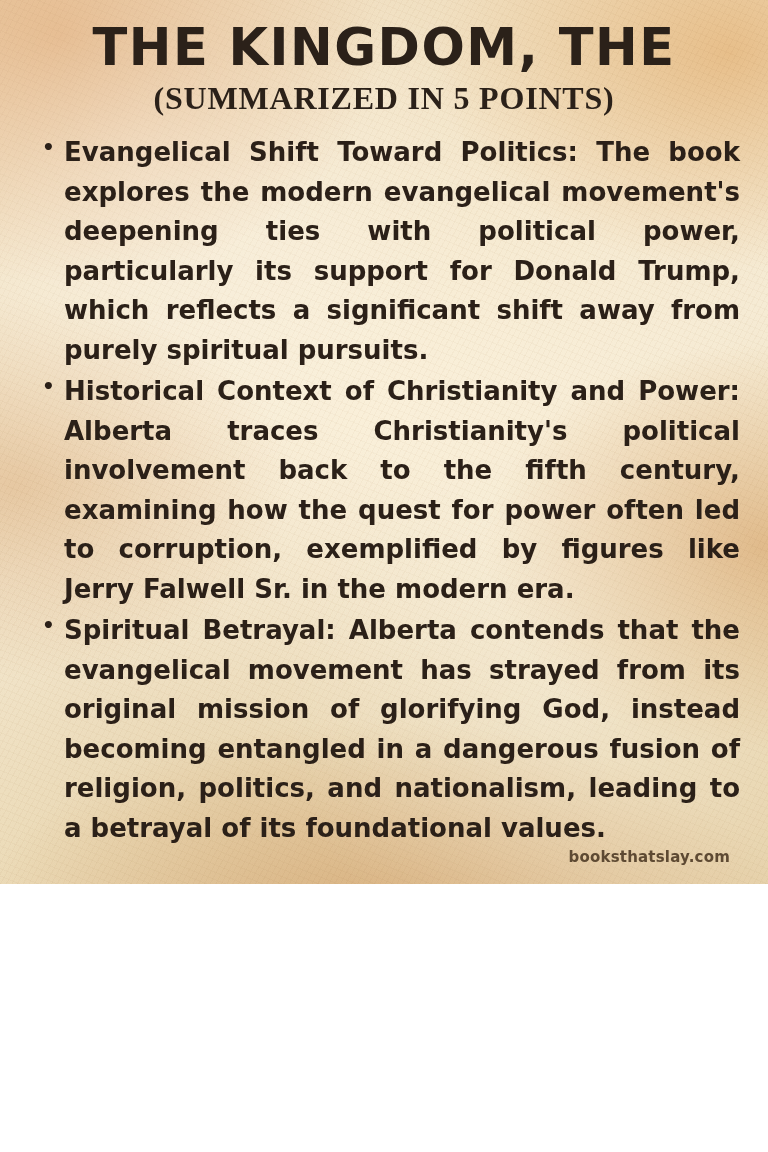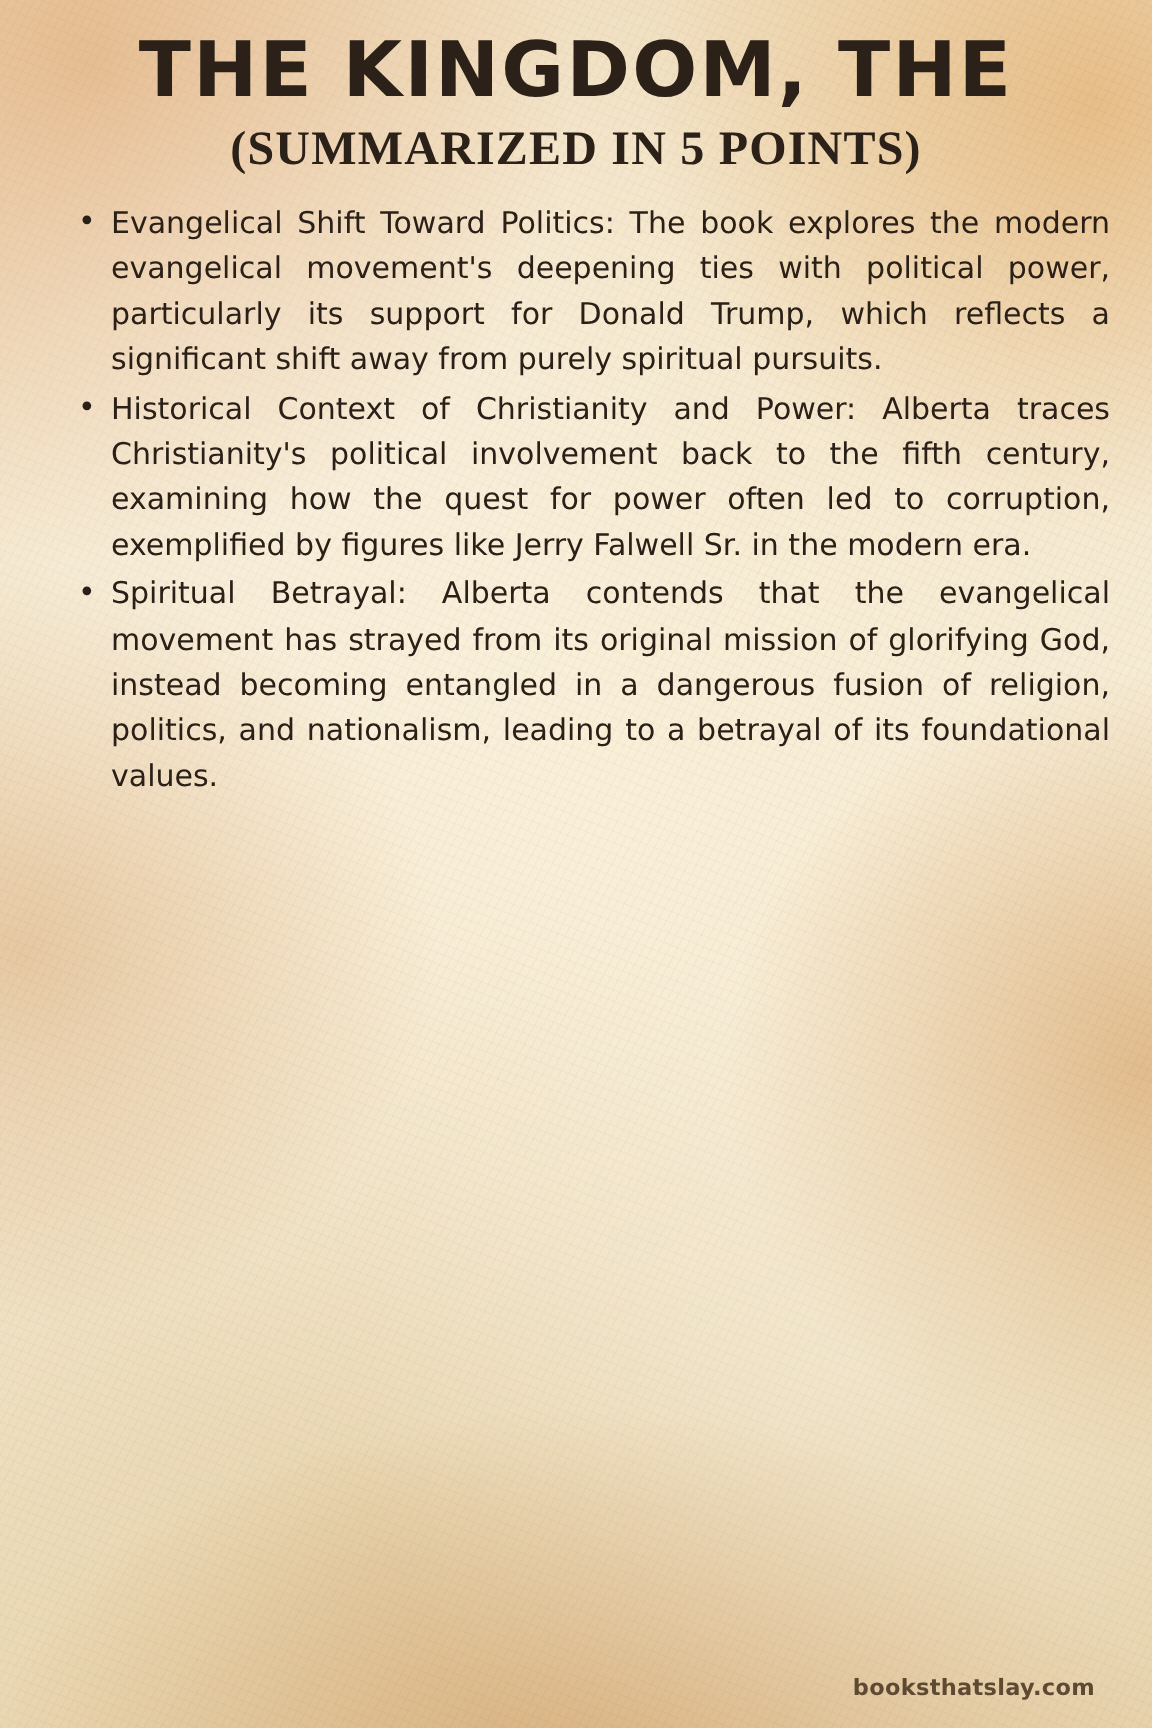--- a/index.html
+++ b/index.html
@@ -8,21 +8,21 @@
   }
   body {
     width: 768px;
     height: 1152px;
     font-family: "DejaVu Sans", sans-serif;
     overflow: hidden;
   }
   #page {
     position: relative;
     width: 768px;
-    height: 1152px;
+    height: 884px;
     box-sizing: border-box;
     background:
       radial-gradient(ellipse 60% 40% at 8% 4%, rgba(214,140,74,0.55), rgba(214,140,74,0) 70%),
       radial-gradient(ellipse 55% 35% at 95% 6%, rgba(222,160,88,0.55), rgba(222,160,88,0) 70%),
       radial-gradient(ellipse 50% 30% at 2% 55%, rgba(208,150,92,0.40), rgba(208,150,92,0) 72%),
       radial-gradient(ellipse 50% 32% at 99% 62%, rgba(205,138,70,0.45), rgba(205,138,70,0) 72%),
       radial-gradient(ellipse 70% 30% at 50% 104%, rgba(198,132,66,0.45), rgba(198,132,66,0) 75%),
       radial-gradient(ellipse 80% 55% at 50% 45%, rgba(250,240,218,0.95), rgba(250,240,218,0) 78%),
       linear-gradient(160deg, #efdcbb 0%, #f2e3c6 25%, #f5ead3 50%, #eedfbd 75%, #e7d3ad 100%);
     overflow: hidden;
@@ -79,27 +79,26 @@
   }
   ul.points {
     margin: 16px 0 0 0;
     padding: 0 10px 0 46px;
     list-style: none;
   }
   ul.points li {
     position: relative;
     color: #2b2018;
     font-family: "DejaVu Sans", sans-serif;
-    font-weight: 400;
-    font-size: 20px;
+    font-weight: 700;
+    font-size: 26px;
     line-height: 1.52;
     text-align: justify;
     text-justify: inter-word;
     margin-bottom: 2px;
-    margin-left: 10px;
   }
   ul.points li::before {
     content: "•";
     position: absolute;
     left: -22px;
     top: -1px;
     font-size: 20px;
     line-height: 1.52;
     color: #2b2018;
   }

